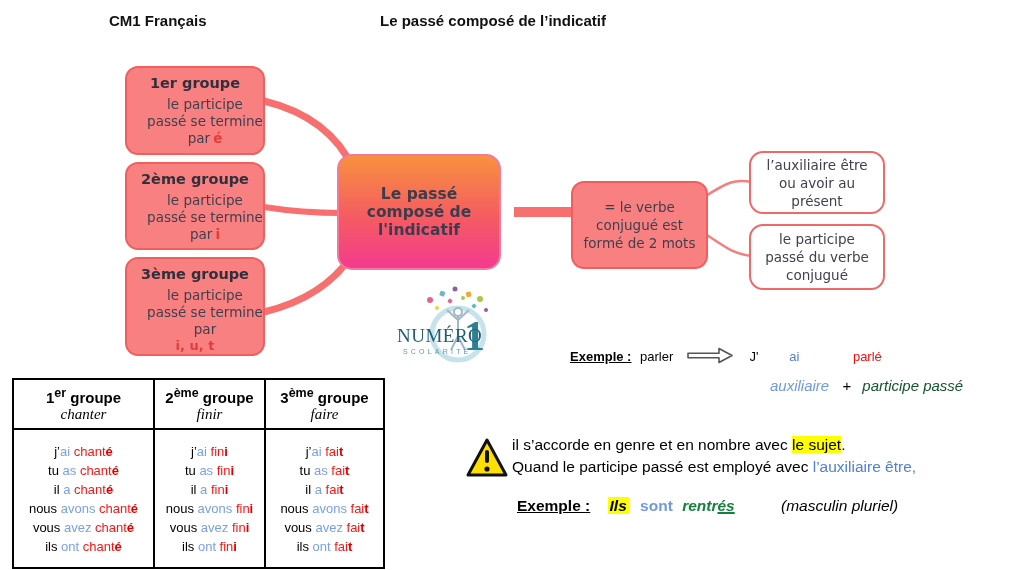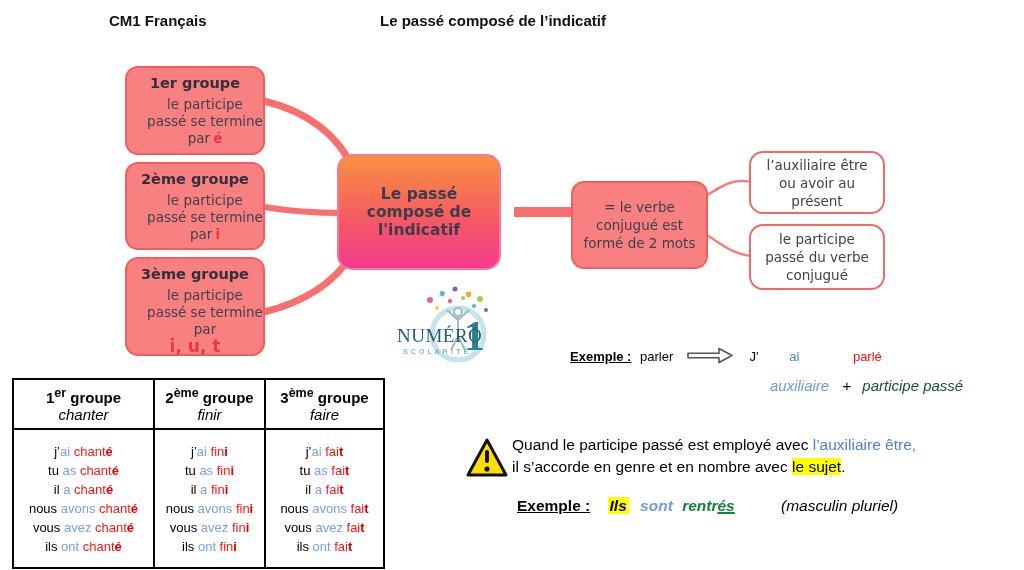--- a/index.html
+++ b/index.html
@@ -21,21 +21,21 @@
     left:125px;width:140px;background:#f98080;border:2px solid #f15e5e;border-radius:13px;
     text-align:center;color:#3f3f4d;padding-top:7px;
   }
   #group0{top:66px;height:89px;}
   #group1{top:162px;height:88px;}
   #group2{top:257px;height:99px;}
   .group-title{font-weight:bold;font-size:14.5px;color:#30303c;margin-bottom:5px;}
   .group-body{font-size:13.5px;line-height:17px;padding-left:20px;}
   .ending{color:#e23c3c;font-weight:bold;}
   .ending-inline{margin-left:3px;}
-  .ending-block{font-size:17px;line-height:16px;}
+  .ending-block{font-size:13px;line-height:16px;}
 
   .central-node{
     left:337px;top:154px;width:164px;height:116px;
     background:linear-gradient(180deg,#f8913f 0%,#f55b62 55%,#f43b8e 100%);
     border:2px solid #f2799c;border-radius:15px;
     display:flex;align-items:center;justify-content:center;text-align:center;
     font-weight:bold;font-size:15.5px;color:#3c3c4c;padding:0 16px;
   }
   .definition-node{
     left:571px;top:169px;width:137px;height:88px;background:#f98080;border:2px solid #f15e5e;
@@ -64,37 +64,37 @@
   #ex1-cap{left:770px;top:377px;font-size:15px;font-style:italic;white-space:nowrap;}
   #ex1-cap .cap-aux{color:#6f9ae0;}
   #ex1-cap .cap-plus{color:#000;font-style:normal;margin:0 7px 0 9px;}
   #ex1-cap .cap-part{color:#14532d;}
 
   
   #conj{left:12px;top:378px;border-collapse:collapse;table-layout:fixed;z-index:1;}
   #conj th,#conj td{border:2px solid #000;padding:0;}
   #conj th{height:48px;font-size:15px;text-align:center;vertical-align:middle;}
   .th-group{font-weight:bold;}
-  .th-inf{font-weight:normal;font-style:italic;}
+  .th-inf{font-weight:normal;font-style:italic;font-family:Liberation Serif, serif;}
   #conj td{height:137px;text-align:center;vertical-align:middle;font-size:13px;line-height:19px;}
   .pro{color:#000;}
   .aux{color:#7aa0e4;}
   .stem{color:#fa1616;}
   .end{color:#dd0000;font-weight:bold;}
 
   
   #warn-icon{left:465px;top:436px;}
   #note{left:512px;top:434px;width:486px;font-size:15.5px;line-height:21.5px;}
   .blue-txt{color:#4f80d6;}
   .hl{background:#ffff00;}
 
   
   #ex2{left:517px;top:497px;font-size:15.5px;white-space:nowrap;}
   #ex2 .subj2{margin-left:13px;font-weight:bold;font-style:italic;background:#ffff00;padding:0 2px;}
-  #ex2 .aux2{margin-left:7px;color:#6f9ae0;font-weight:bold;font-style:italic;}
+  #ex2 .aux2{margin-left:7px;color:#6f9ae0;font-weight:bold;}
   #ex2 .part2{margin-left:5px;color:#15803d;font-weight:bold;font-style:italic;}
   #ex2 .part2-end{text-decoration:underline;text-decoration-thickness:2px;}
   #ex2 .gloss{margin-left:42px;font-style:italic;}
 </style>
 </head>
 <body>
 
 <div class="abs hdr" id="hdr-course">CM1 Français</div>
 <div class="abs hdr" id="hdr-title">Le passé composé de l’indicatif</div>
 
@@ -228,24 +228,24 @@
     </tbody>
 </table>
 
 <svg class="abs" id="warn-icon" width="44" height="44" viewBox="0 0 44 44">
   <path d="M22,4 L41,39 L3,39 Z" fill="#ffdf00" stroke="#111" stroke-width="3" stroke-linejoin="round"></path>
   <rect x="20" y="14" width="4" height="13" rx="2" fill="#111"></rect>
   <circle cx="22" cy="33" r="2.6" fill="#111"></circle>
 </svg>
 <div class="abs" id="note">
   <div>
+    <span>il s’accorde en genre et en nombre avec </span><span class="hl">le sujet</span><span>.</span>
+  </div>
+  <div>
     <span>Quand le participe passé est employé avec </span><span class="blue-txt">l’auxiliaire être,</span>
-  </div>
-  <div>
-    <span>il s’accorde en genre et en nombre avec </span><span class="hl">le sujet</span><span>.</span>
   </div>
 </div>
 
 <div class="abs" id="ex2">
   <span class="ex-label">Exemple :</span>
   <span class="subj2">Ils</span>
   <span class="aux2">sont</span>
   <span class="part2"><span>rentr</span><span class="part2-end">és</span></span>
   <span class="gloss">(masculin pluriel)</span>
 </div>

